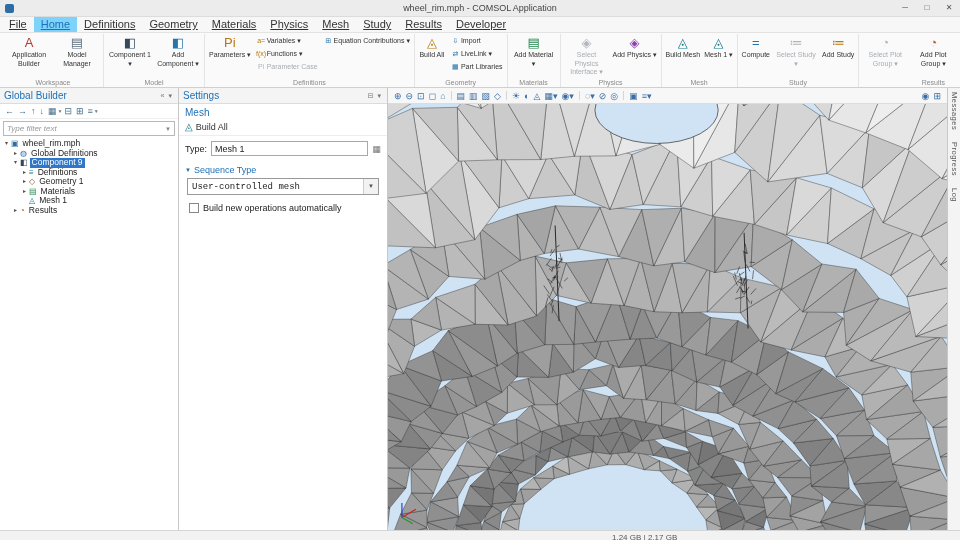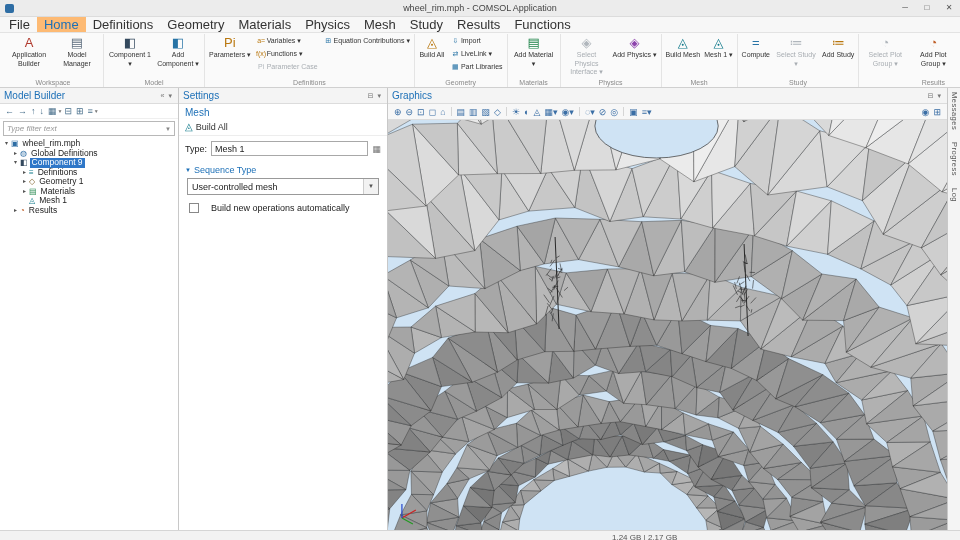--- a/index.html
+++ b/index.html
@@ -5,22 +5,22 @@
   html,body{margin:0;padding:0;}
   body{width:960px;height:540px;overflow:hidden;font-family:"Liberation Sans",sans-serif;background:#fff;color:#222;font-size:10px;-webkit-user-select:none;user-select:none;}
   
   .titlebar{height:16px;background:#ececec;border-bottom:1px solid #dcdcdc;display:flex;align-items:center;position:relative;}
   .app-icon{width:9px;height:9px;margin-left:5px;border-radius:2px;background:#2e6da4;}
   .title-text{position:absolute;left:0;right:0;text-align:center;font-size:9px;color:#444;line-height:16px;}
   .win-controls{margin-left:auto;display:flex;z-index:2;}
   .win-btn{width:22px;height:16px;text-align:center;line-height:15px;font-size:8px;color:#555;cursor:default;}
   
   .menubar{height:15px;background:#f7f7f7;border-bottom:1px solid #e3e3e3;display:flex;align-items:stretch;padding-left:2px;}
-  .menu-item{padding:1px 7px;font-size:13px;line-height:13px;color:#333;}
-  .menu-item.active{background:#fdba74;color:#1d70b7;}
+  .menu-item{padding:1px 7px;font-size:11px;line-height:13px;color:#333;text-decoration:underline;}
+  .menu-item.active{background:#7dd3fc;color:#1d70b7;}
   
   .ribbon{height:53px;background:#fafafa;border-bottom:1px solid #d0d0d0;display:flex;padding:1px 0 0 3px;overflow:hidden;}
   .ribbon-group{position:relative;display:flex;flex-direction:column;padding:0 2px 9px 2px;border-right:1px solid #e4e4e4;flex:0 0 auto;}
   .rg-items{display:flex;align-items:flex-start;flex:1;}
   .rg-label{position:absolute;bottom:0;left:0;right:0;text-align:center;font-size:7px;color:#8a8a8a;line-height:9px;white-space:nowrap;}
   .large-btn{display:flex;flex-direction:column;align-items:center;min-width:26px;max-width:44px;padding:1px 2px;text-align:center;}
   .large-btn .ic{font-size:13px;line-height:16px;height:16px;}
   .large-btn .lb{font-size:7px;line-height:8.5px;color:#333;}
   .large-btn.disabled .lb{color:#a8adb2;}
   .rg-stack{display:flex;flex-direction:column;margin-left:1px;}
@@ -59,23 +59,23 @@
   .build-all-btn{display:flex;align-items:center;gap:3px;font-size:9px;color:#333;}
   .build-all-btn .ic{color:#117a8b;font-size:10px;}
   .label-row{display:flex;align-items:center;padding:5px 6px 3px;gap:4px;}
   .label-caption{font-size:9px;}
   .text-input{flex:1;min-width:0;border:1px solid #a8a8a8;height:13px;font-size:9px;padding:0 3px;font-family:"Liberation Sans",sans-serif;color:#222;}
   .row-icon{color:#777;font-size:9px;}
   .section{margin-top:3px;}
   .section-header{display:flex;align-items:center;gap:3px;padding:3px 6px 2px;color:#1d70b7;font-size:9px;}
   .section-chevron{font-size:6px;color:#1d70b7;}
   .dropdown{margin:1px 8px 3px;border:1px solid #999;height:15px;display:flex;align-items:center;background:#fff;}
-  .dd-value{flex:1;font-size:9px;padding:0 4px;white-space:nowrap;overflow:hidden;}
+  .dd-value{flex:1;font-size:9px;padding:0 4px;white-space:nowrap;overflow:hidden;font-family:Liberation Mono, monospace;}
   .dd-arrow{width:14px;flex:0 0 14px;text-align:center;border-left:1px solid #ccc;font-size:6px;color:#555;line-height:15px;background:#f2f2f2;height:100%;}
-  .checkbox-row{display:flex;align-items:center;gap:12px;padding:2px 10px;font-size:9px;}
+  .checkbox-row{display:flex;align-items:center;gap:4px;padding:2px 10px;font-size:9px;}
   .checkbox{width:8px;height:8px;flex:0 0 8px;border:1px solid #888;background:#fff;}
   
   .gfx-toolbar{height:15px;flex:0 0 15px;display:flex;align-items:center;padding:0 4px;background:#f7f7f7;border-bottom:1px solid #dcdcdc;overflow:hidden;}
   .gfx-icon{font-size:9px;color:#3a6ea5;padding:0 2px;line-height:14px;}
   .gfx-sep{width:1px;height:9px;background:#d5d5d5;margin:0 3px;flex:0 0 1px;}
   .gfx-right{margin-left:auto;display:flex;}
   .viewport{flex:1;position:relative;background:#cfe3f4;overflow:hidden;}
   .viewport svg{position:absolute;inset:0;width:100%;height:100%;display:block;}
   
   #side-strip{display:flex;flex-direction:column;align-items:center;padding-top:4px;gap:12px;border-left:0;}
@@ -100,21 +100,21 @@
 <div class="menubar">
     <div class="menu-item">File</div>
     <div class="menu-item active">Home</div>
     <div class="menu-item">Definitions</div>
     <div class="menu-item">Geometry</div>
     <div class="menu-item">Materials</div>
     <div class="menu-item">Physics</div>
     <div class="menu-item">Mesh</div>
     <div class="menu-item">Study</div>
     <div class="menu-item">Results</div>
-    <div class="menu-item">Functions</div>
+    <div class="menu-item">Developer</div>
   </div>
 
 <div class="ribbon">
     <div class="ribbon-group">
       <div class="rg-items">
         <div class="large-btn">
           <div class="ic" style="color: rgb(176, 58, 46);">A</div>
           <div class="lb">Application Builder</div>
         </div>
         <div class="large-btn">
@@ -256,21 +256,21 @@
         </div>
       </div>
       <div class="rg-label">Results</div>
     </div>
   </div>
 
 <div class="main">
 
   <div class="panel" id="model-builder">
     <div class="panel-header">
-      <span class="panel-title">Model Builder</span>
+      <span class="panel-title">Global Builder</span>
       <span class="spacer"></span>
       <span class="hdr-icon">«</span>
       <span class="hdr-icon">▾</span>
     </div>
     <div class="mb-toolbar">
         <span class="tb-icon">←</span>
         <span class="tb-icon">→</span>
         <span class="tb-icon">↑</span>
         <span class="tb-icon">↓</span>
         <span class="tb-icon">▦ </span>
@@ -359,26 +359,20 @@
     </div>
     <div class="section">
       <div class="checkbox-row">
         <span class="checkbox"></span>
         <span>Build new operations automatically</span>
       </div>
     </div>
   </div>
 
   <div class="panel" id="graphics-panel">
-    <div class="panel-header">
-      <span class="panel-title">Graphics</span>
-      <span class="spacer"></span>
-      <span class="hdr-icon">⊟</span>
-      <span class="hdr-icon">▾</span>
-    </div>
     <div class="gfx-toolbar">
         <span class="gfx-icon">⊕</span>
         <span class="gfx-icon">⊖</span>
         <span class="gfx-icon">⊡</span>
         <span class="gfx-icon">◻</span>
         <span class="gfx-icon">⌂</span>
         <span class="gfx-sep"></span>
         <span class="gfx-icon">▤</span>
         <span class="gfx-icon">▥</span>
         <span class="gfx-icon">▧</span>

